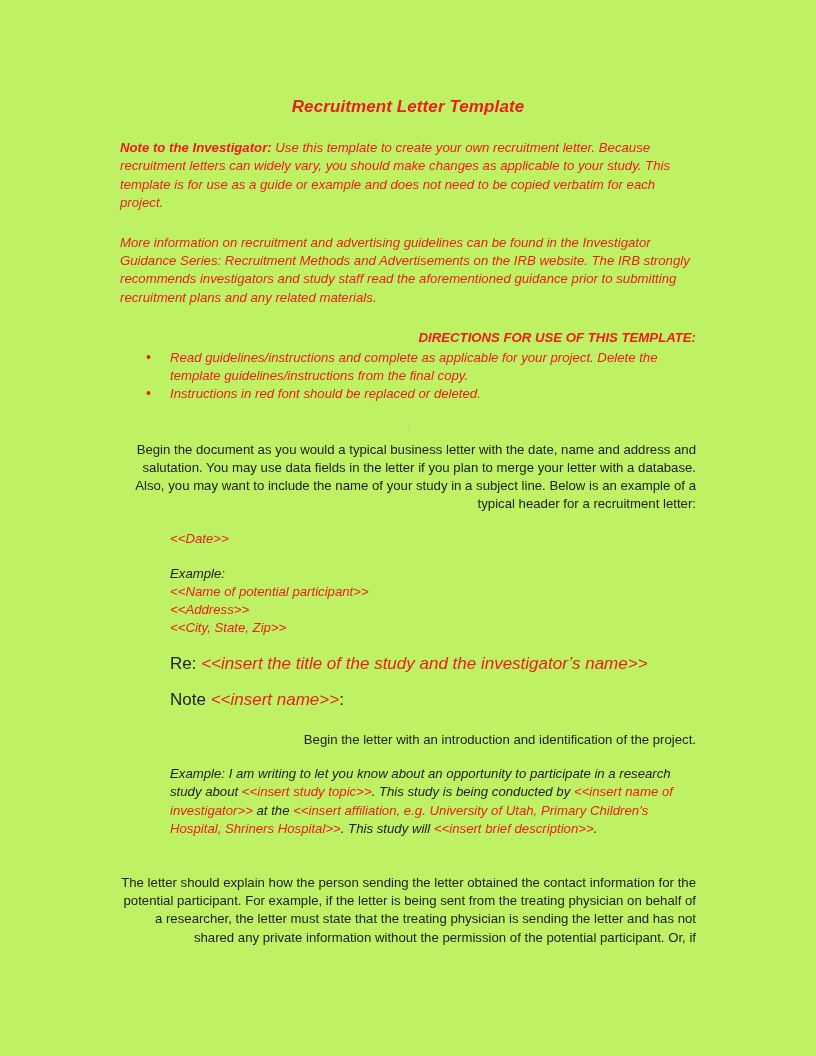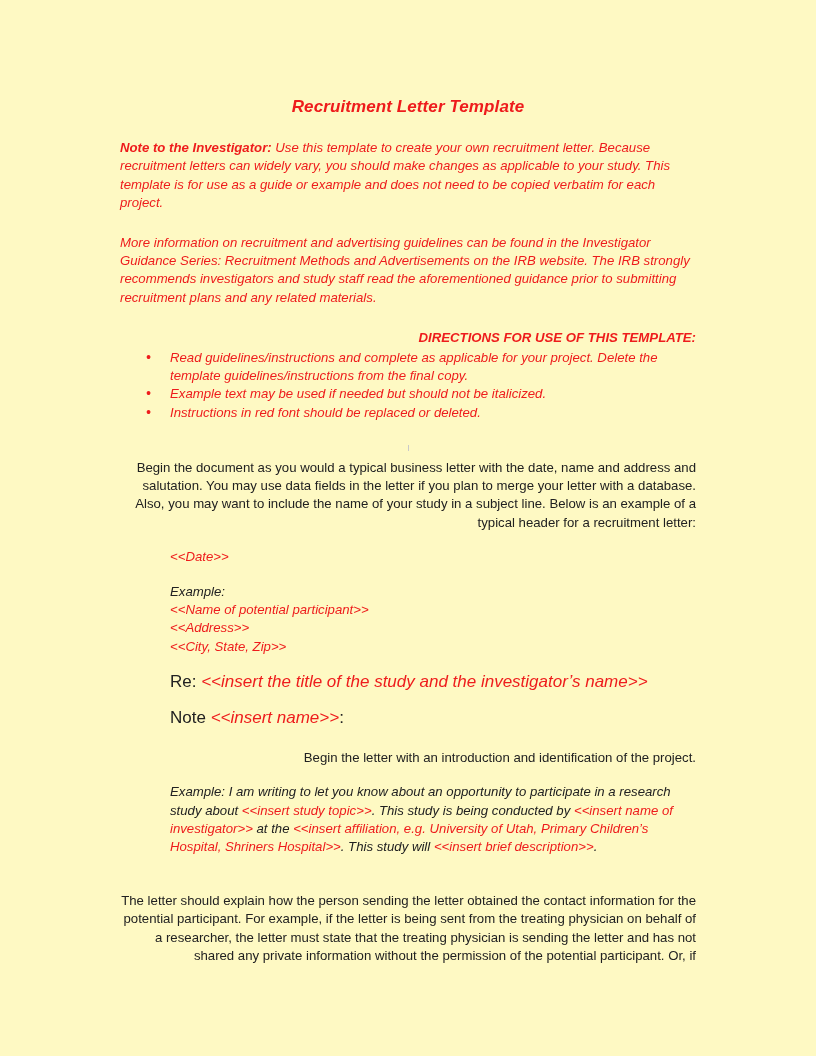--- a/index.html
+++ b/index.html
@@ -13,21 +13,21 @@
     position: relative;
     font-family: "Liberation Sans", sans-serif;
     -webkit-font-smoothing: antialiased;
   }
 
   .page {
     position: absolute;
     left: 0; top: 0;
     width: 816px;
     height: 1056px;
-    background: #fef9c3;
+    background: #bef264;
     overflow: hidden;
   }
 
   
   .content {
     position: absolute;
     left: 120px;
     top: 96px;
     width: 576px;
   }
@@ -157,21 +157,20 @@
     <h1 class="doc-title">Recruitment Letter Template</h1>
 
     <p class="note"><span class="lead">Note to the Investigator:</span><span> Use this template to create your own recruitment letter. Because recruitment letters can widely vary, you should make changes as applicable to your study. This template is for use as a guide or example and does not need to be copied verbatim for each project.</span></p>
 
     <p class="note">More information on recruitment and advertising guidelines can be found in the Investigator Guidance Series: Recruitment Methods and Advertisements on the IRB website. The IRB strongly recommends investigators and study staff read the aforementioned guidance prior to submitting recruitment plans and any related materials.</p>
 
     <p class="directions-head">DIRECTIONS FOR USE OF THIS TEMPLATE:</p>
 
     <ul class="directions">
       <li>Read guidelines/instructions and complete as applicable for your project. Delete the template guidelines/instructions from the final copy.</li>
-      <li>Example text may be used if needed but should not be italicized.</li>
       <li>Instructions in red font should be replaced or deleted.</li>
     </ul>
 
     <div class="empty-mark"></div>
 
     <p class="para">Begin the document as you would a typical business letter with the date, name and address and salutation. You may use data fields in the letter if you plan to merge your letter with a database. Also, you may want to include the name of your study in a subject line. Below is an example of a typical header for a recruitment letter:</p>
 
     <div class="indent">
       <p class="block-line red spaced-after"> &lt;&lt;Date&gt;&gt;</p>
       <p class="block-line black tight">Example:</p>

